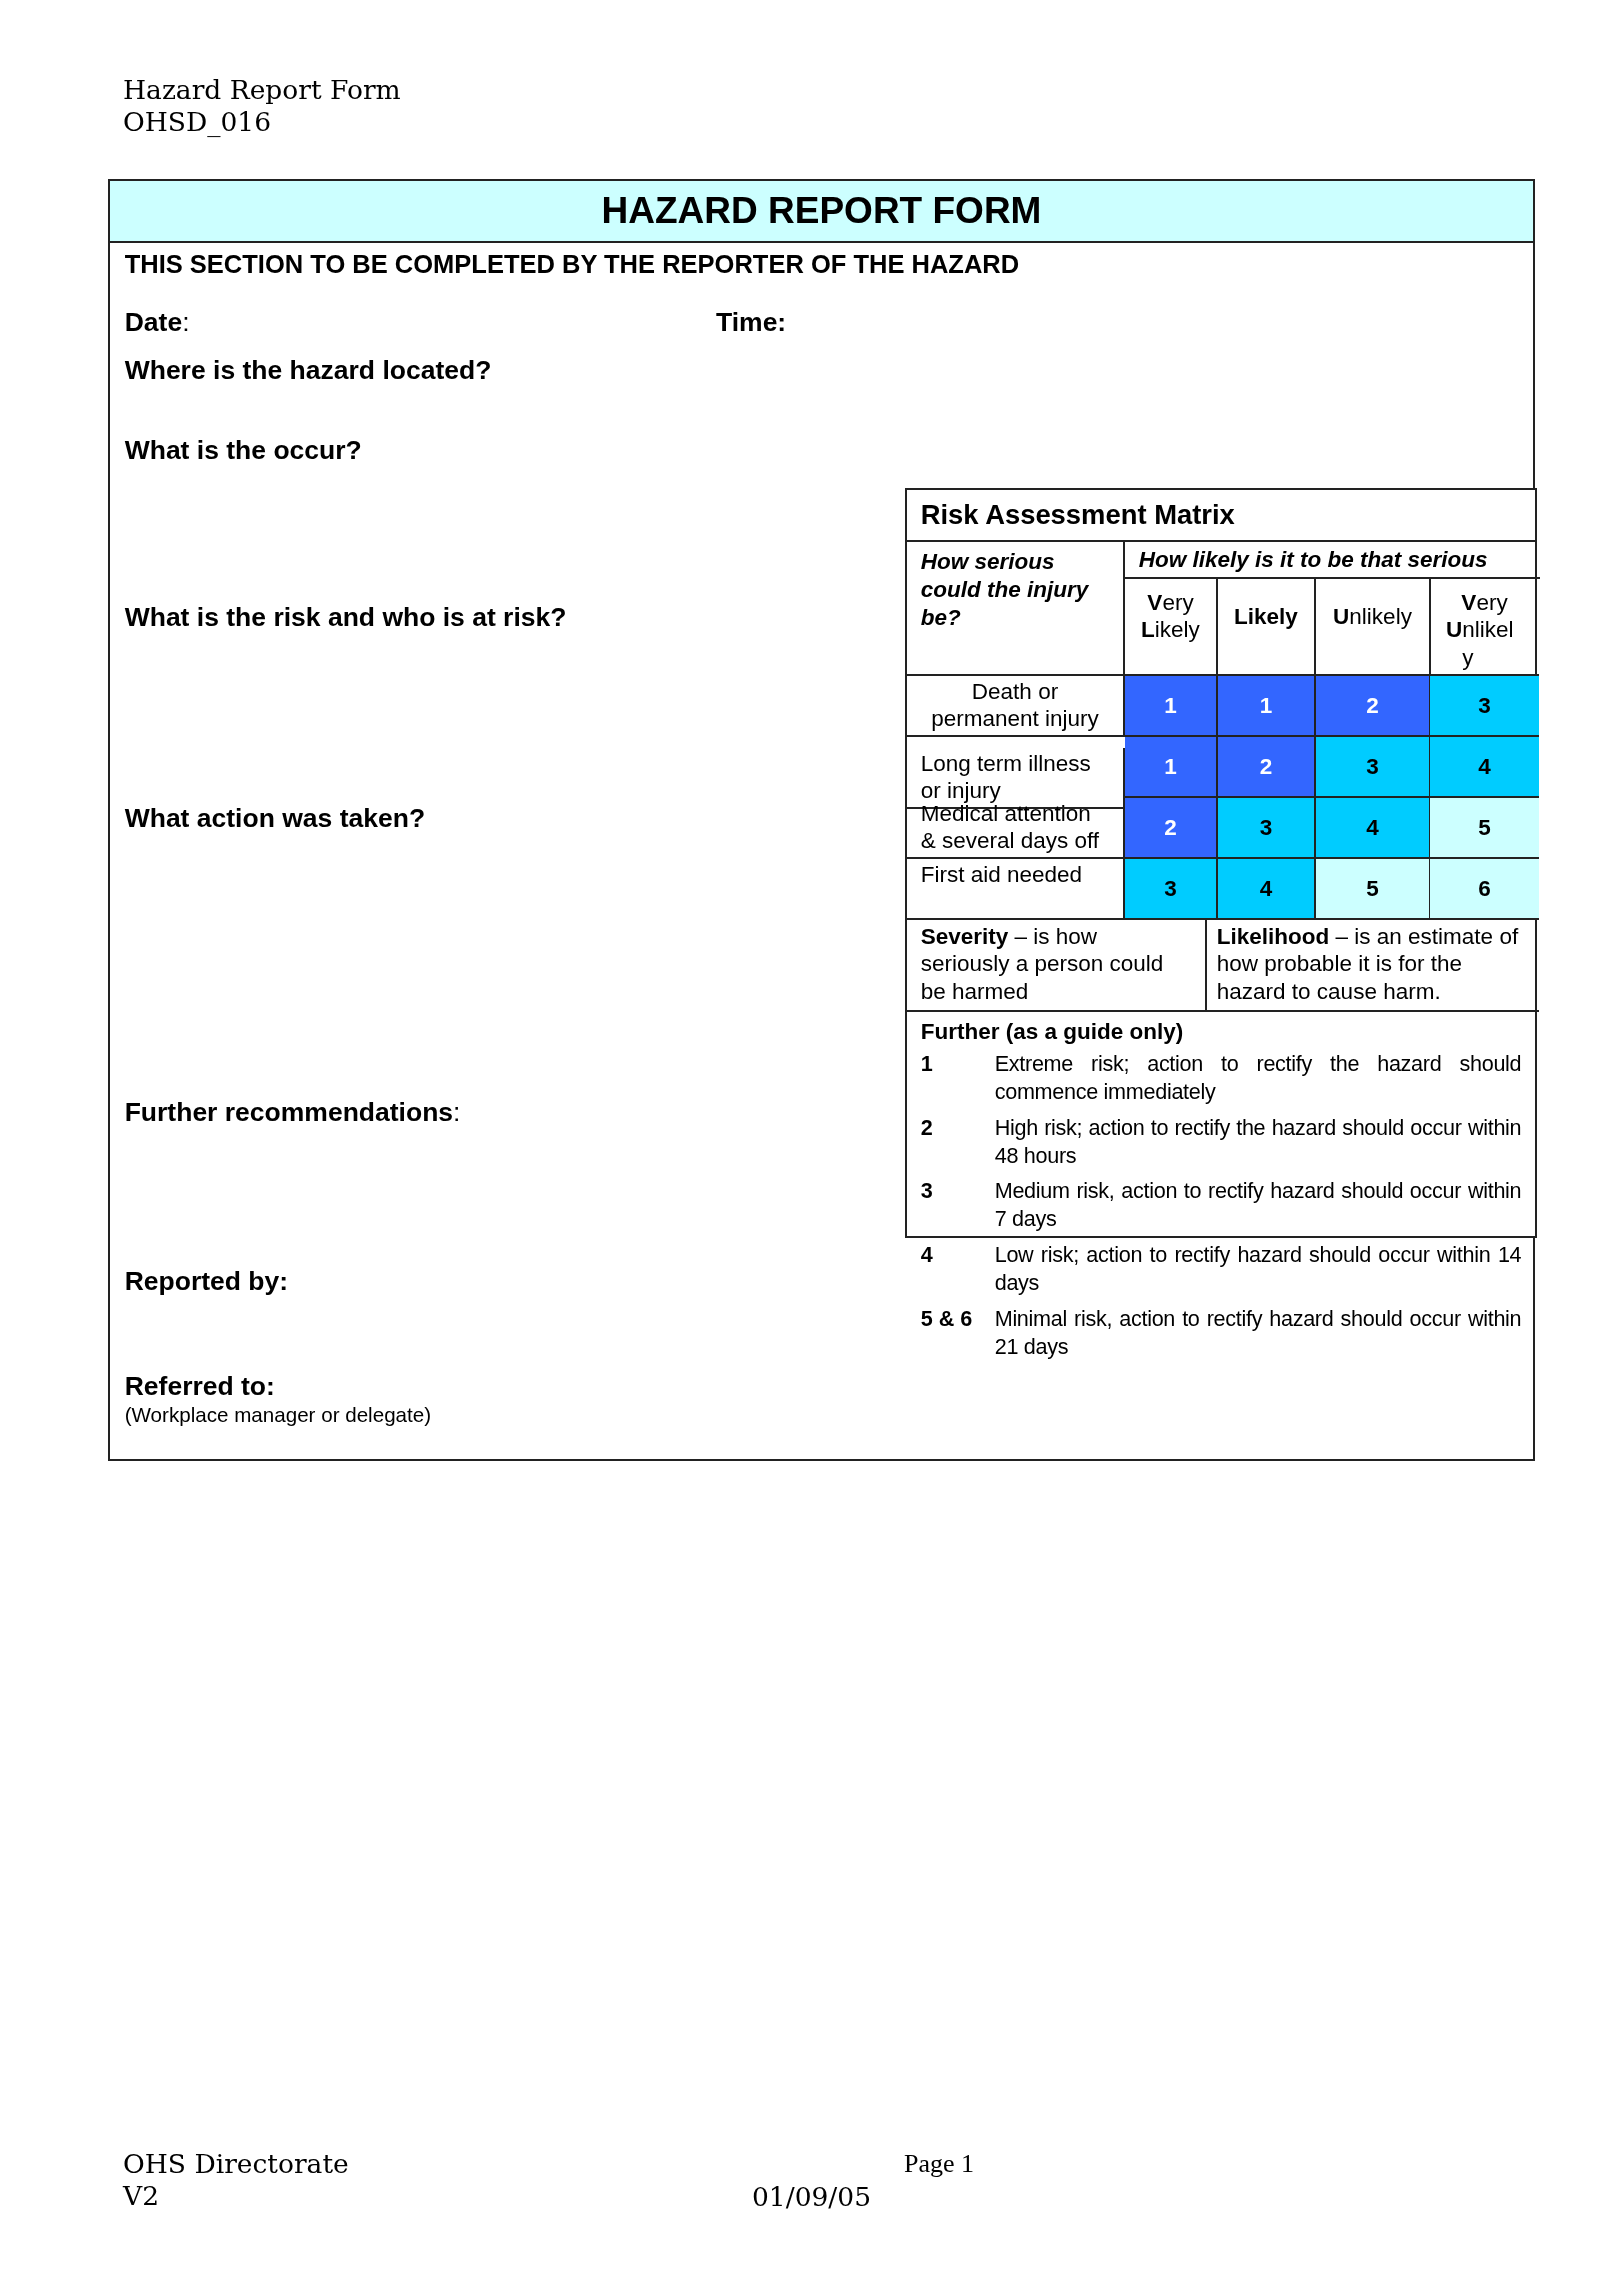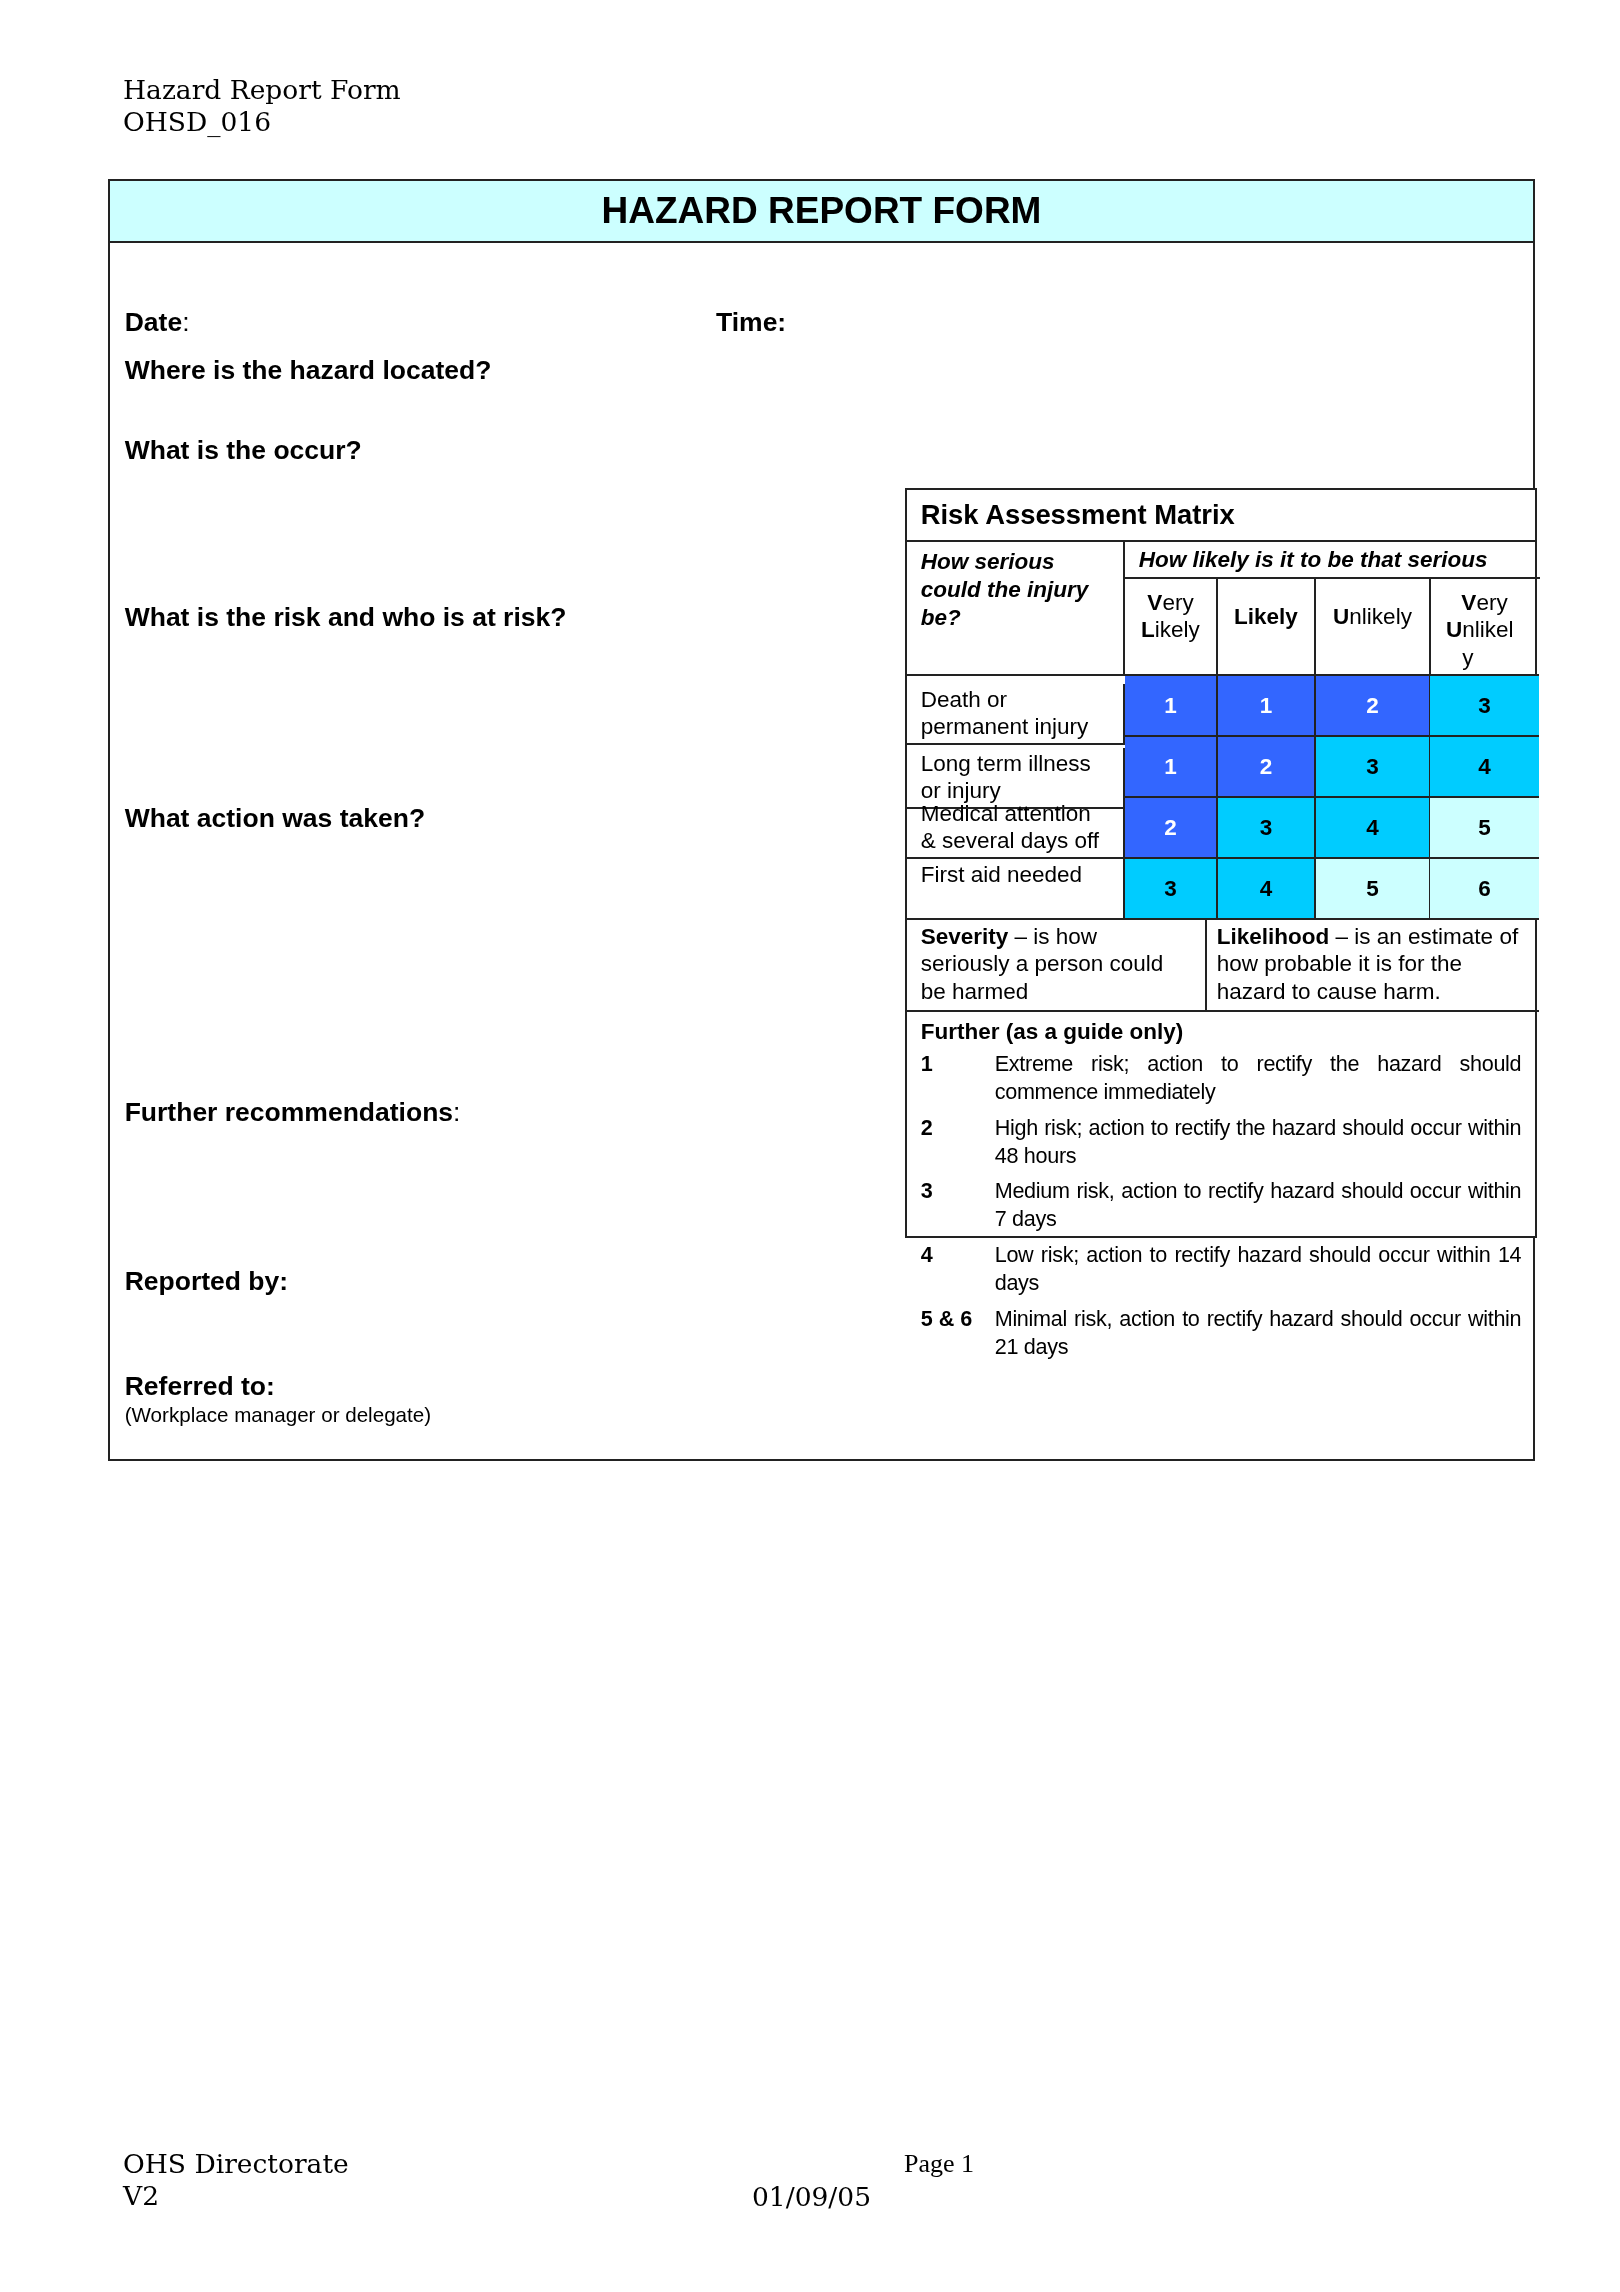--- a/index.html
+++ b/index.html
@@ -47,20 +47,21 @@
 
 <div class="page-header">
   <div>Hazard Report Form</div>
   <div>OHSD_016</div>
 </div>
 
 <div class="form-frame">
   <div class="title-band">
     <span>HAZARD REPORT FORM</span>
   </div>
+  <div class="section-heading">THIS SECTION TO BE COMPLETED BY THE REPORTER OF THE HAZARD</div>
 
   <div class="q" style="left:14.7px; top:126px;">
     <span>Date</span><span class="plain">:</span>
   </div>
   <div class="q" style="left:606px; top:126px;">Time:</div>
   <div class="q" style="left:14.7px; top:174px;">Where is the hazard located?</div>
   <div class="q" style="left:14.7px; top:254px;">What is the occur?</div>
   <div class="q" style="left:14.7px; top:421px;">What is the risk and who is at risk?</div>
   <div class="q" style="left:14.7px; top:622px;">What action was taken?</div>
   <div class="q" style="left:14.7px; top:916px;">
@@ -81,21 +82,21 @@
     <div class="m-col-head" style="left:311px; width:98px; padding-top:23.5px;">
       <b>Likely</b>
     </div>
     <div class="m-col-head" style="left:409px; width:115px; padding-top:23.5px;">
       <b>U</b><span>nlikely</span>
     </div>
     <div class="m-col-head last" style="left:523px; width:109px;">
       <b>V</b><span>ery</span><br><b>U</b><span style="display:inline-block; width:61px; word-break:break-all; vertical-align:top; text-align:left;">nlikel y</span>
     </div>
 
-    <div class="m-row-label" style="top:194px;">Death or permanent injury</div>
+    <div class="m-row-label" style="top:186px;text-align:center;">Death or permanent injury</div>
     <div class="m-cell" style="top:186px; left:218px; width:93px; background:#3366FF; color:#fff;">1</div>
     <div class="m-cell" style="top:186px; left:311px; width:98px; background:#3366FF; color:#fff;">1</div>
     <div class="m-cell" style="top:186px; left:409px; width:115px; background:#3366FF; color:#fff;">2</div>
     <div class="m-cell last" style="top:186px; left:523px; width:109px; background:#00CCFF;">3</div>
 
     <div class="m-row-label" style="top:247px;margin-top:11px;">Long term illness or injury</div>
     <div class="m-cell" style="top:247px; left:218px; width:93px; background:#3366FF; color:#fff;">1</div>
     <div class="m-cell" style="top:247px; left:311px; width:98px; background:#3366FF; color:#fff;">2</div>
     <div class="m-cell" style="top:247px; left:409px; width:115px; background:#00CCFF;">3</div>
     <div class="m-cell last" style="top:247px; left:523px; width:109px; background:#00CCFF;">4</div>

